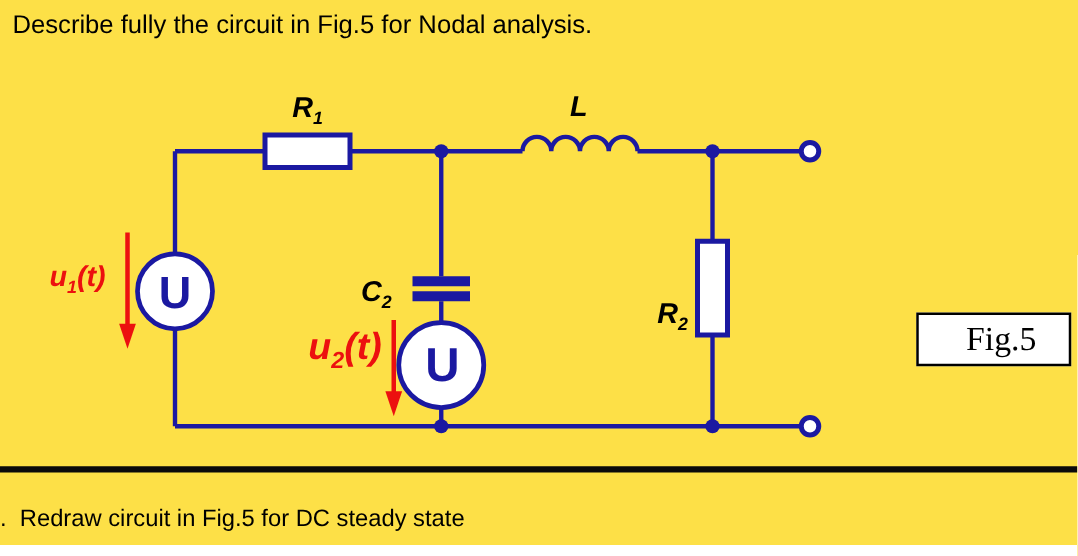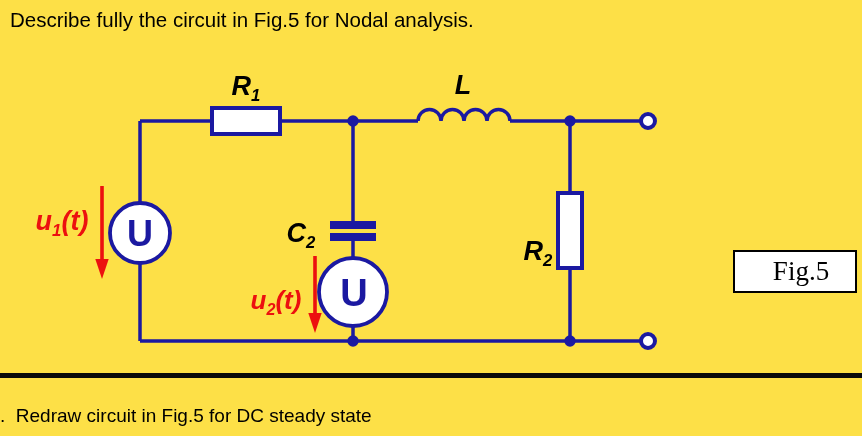--- a/index.html
+++ b/index.html
@@ -24,25 +24,25 @@
   .w{stroke:var(--wire);stroke-width:3.5;fill:none;}
   .box{fill:#ffffff;stroke:var(--wire);stroke-width:4;}
   .ring{fill:#ffffff;stroke:var(--wire);stroke-width:3.8;}
   .fillb{fill:var(--wire);stroke:none;}
   .term{fill:#ffffff;stroke:var(--wire);stroke-width:4;}
   .rl{stroke:var(--red);stroke-width:3.6;fill:none;}
   .rf{fill:var(--red);stroke:none;}
   .clabel{
     position:absolute;transform:translate(-50%,-50%);
     font-weight:bold;font-style:italic;
-    font-size:27px;color:var(--ink);
+    font-size:23px;color:var(--ink);
     white-space:nowrap;line-height:1;
   }
   .clabel sub{font-size:0.62em;line-height:0;}
-  .redlab{color:var(--red);font-size:27px;}
+  .redlab{color:var(--red);font-size:23px;}
   .usym{
     position:absolute;transform:translate(-50%,-50%);
     font-weight:600;font-style:normal;
     font-size:36px;color:var(--wire);line-height:1;
   }
   .usym.big{font-size:38px;}
   .figbox{
     position:absolute;left:733px;top:250px;
     width:124px;height:43px;box-sizing:border-box;
     border:2.5px solid #000;background:#fff;
@@ -99,21 +99,21 @@
     <line class="rl" x1="315" y1="256" x2="315" y2="315"></line>
     <polygon class="rf" points="315,333 308.3,313 321.7,313"></polygon>
   </svg>
 
   <div class="clabel" style="left:246px;top:86px;"><span>R</span><sub>1</sub></div>
   <div class="clabel" style="left:463px;top:85px;"><span>L</span></div>
   <div class="clabel" style="left:301px;top:233px;"><span>C</span><sub>2</sub></div>
   <div class="clabel" style="left:538px;top:251px;"><span>R</span><sub>2</sub></div>
 
   <div class="clabel redlab" style="left:62px;top:221px;"><span>u</span><sub>1</sub><span>(t)</span></div>
-  <div class="clabel redlab" style="left:276px;top:300px;font-size:26px;"><span>u</span><sub>2</sub><span>(t)</span></div>
+  <div class="clabel redlab" style="left:276px;top:278px;font-size:30px;"><span>u</span><sub>2</sub><span>(t)</span></div>
 
   <div class="usym" style="left:140px;top:234px;">U</div>
   <div class="usym big" style="left:354px;top:293px;">U</div>
 
   <div class="figbox">
     <span>Fig.5</span>
   </div>
 
   <div class="divider"></div>
 

